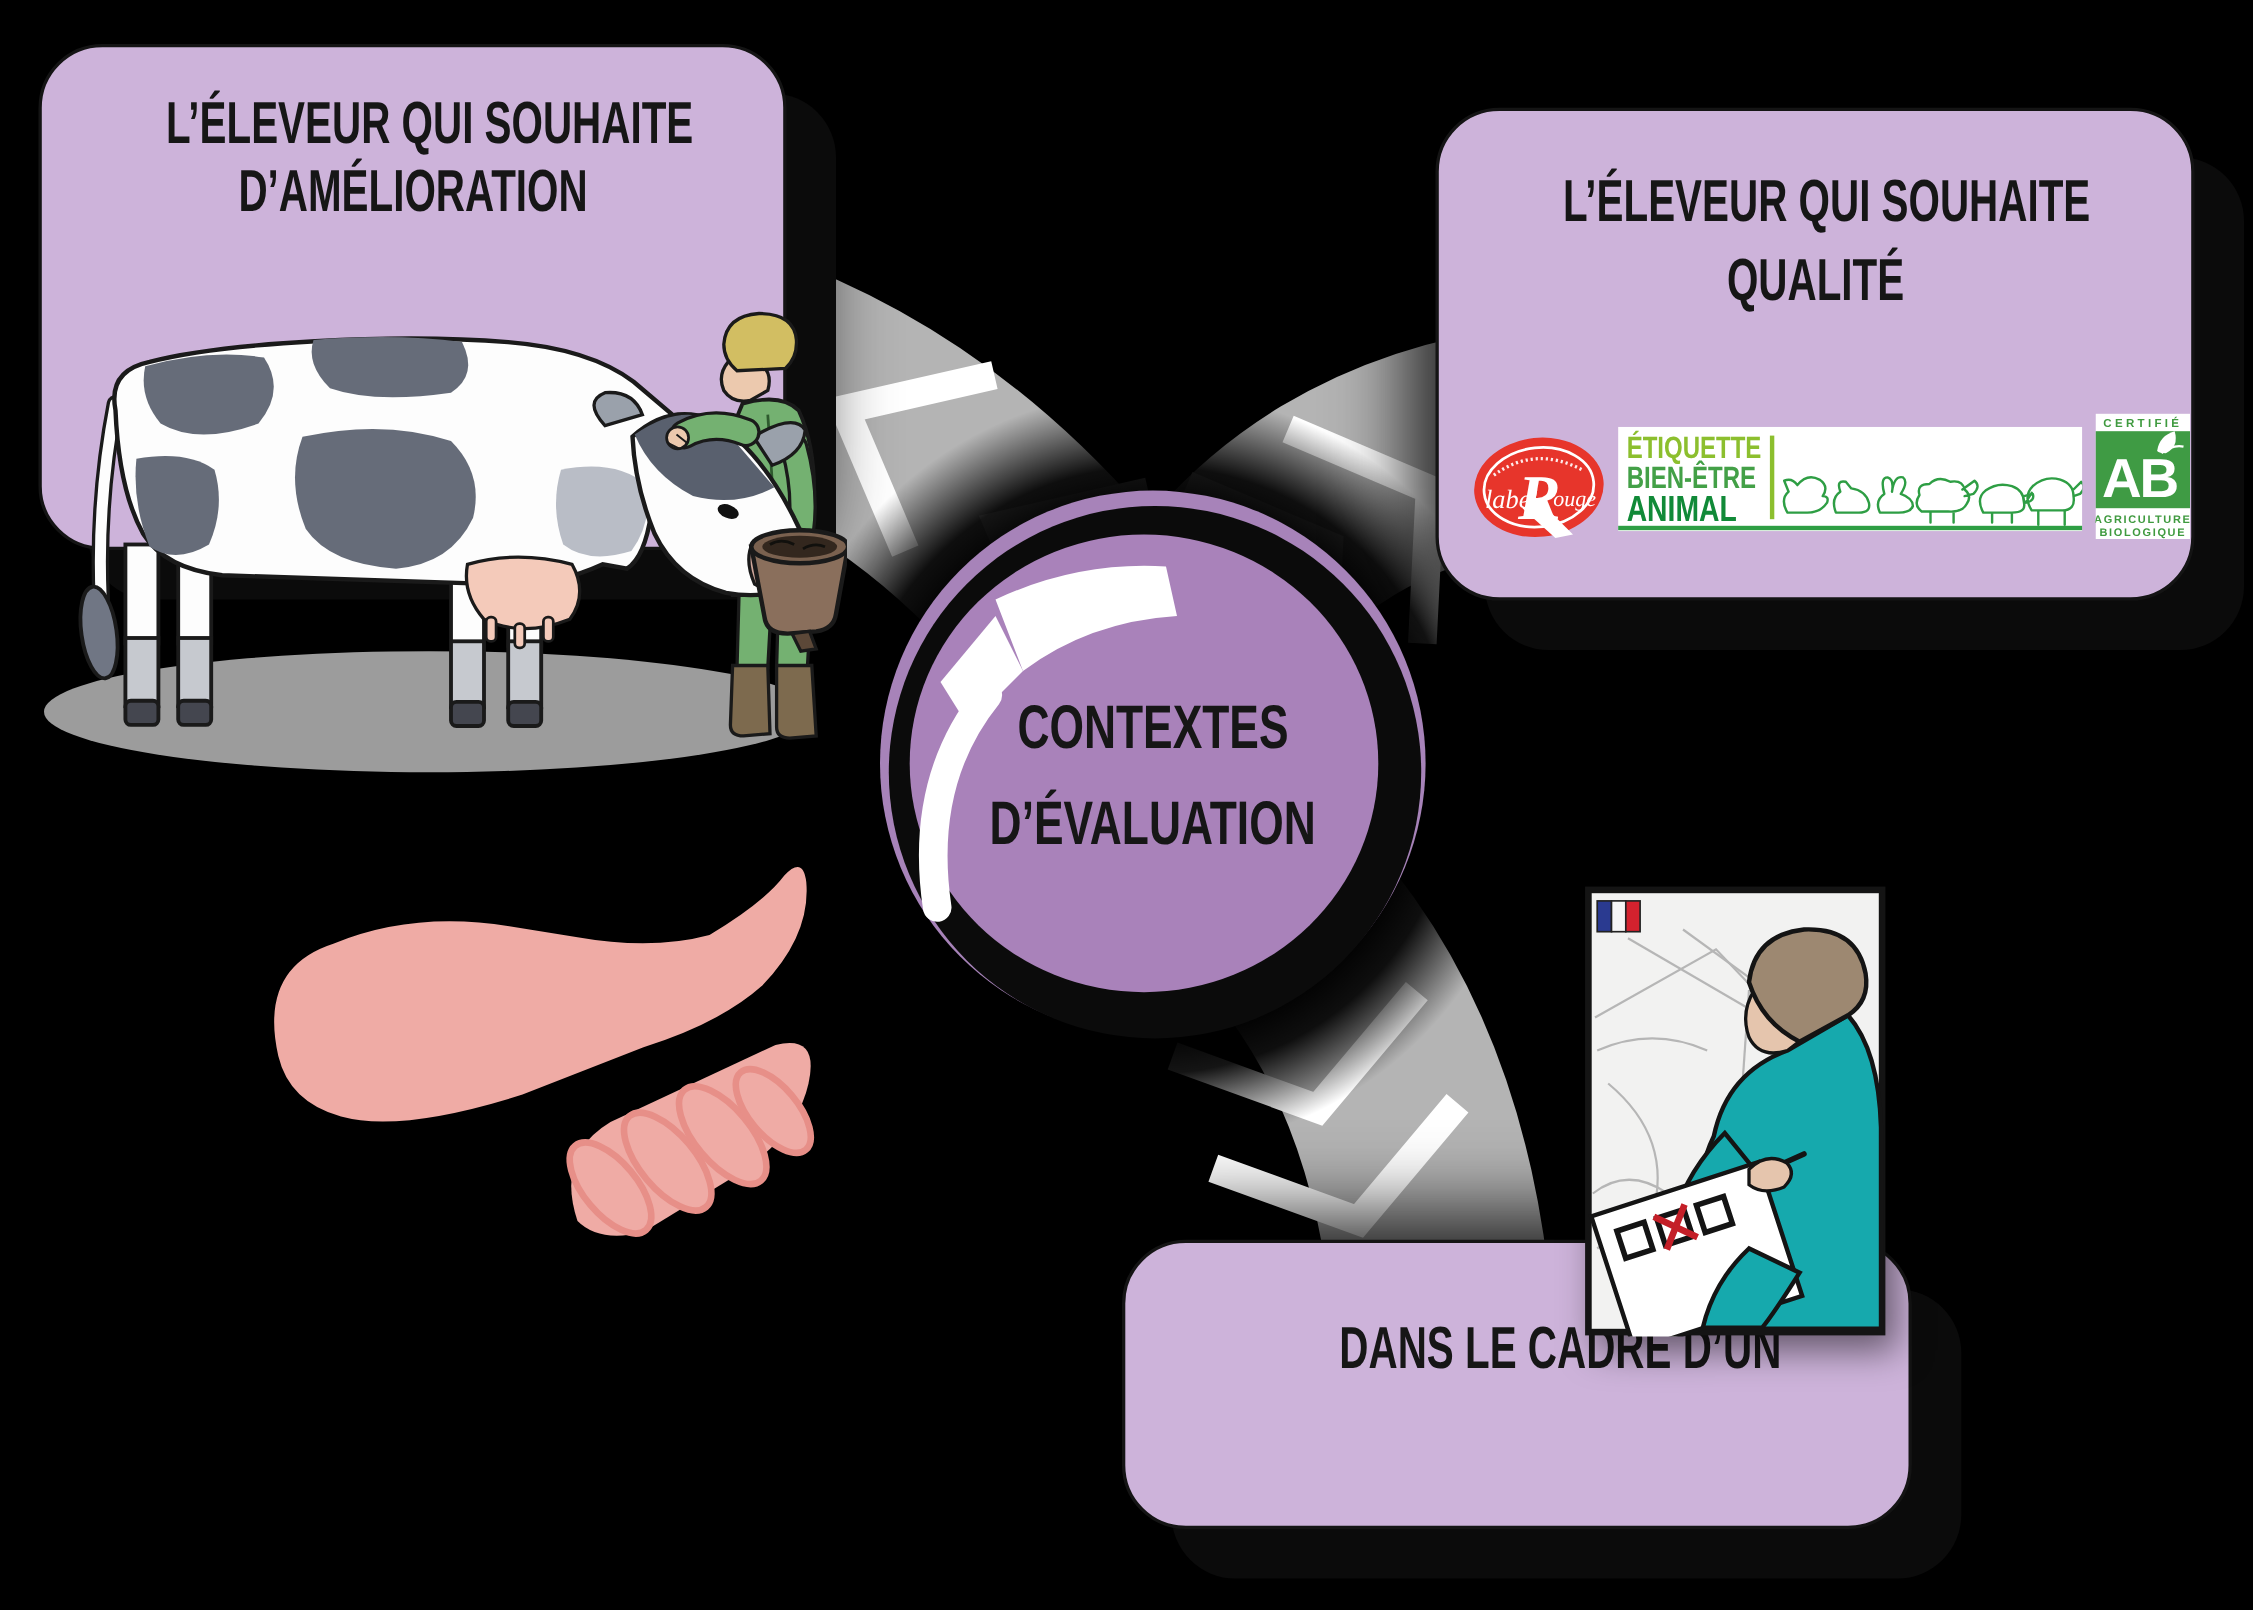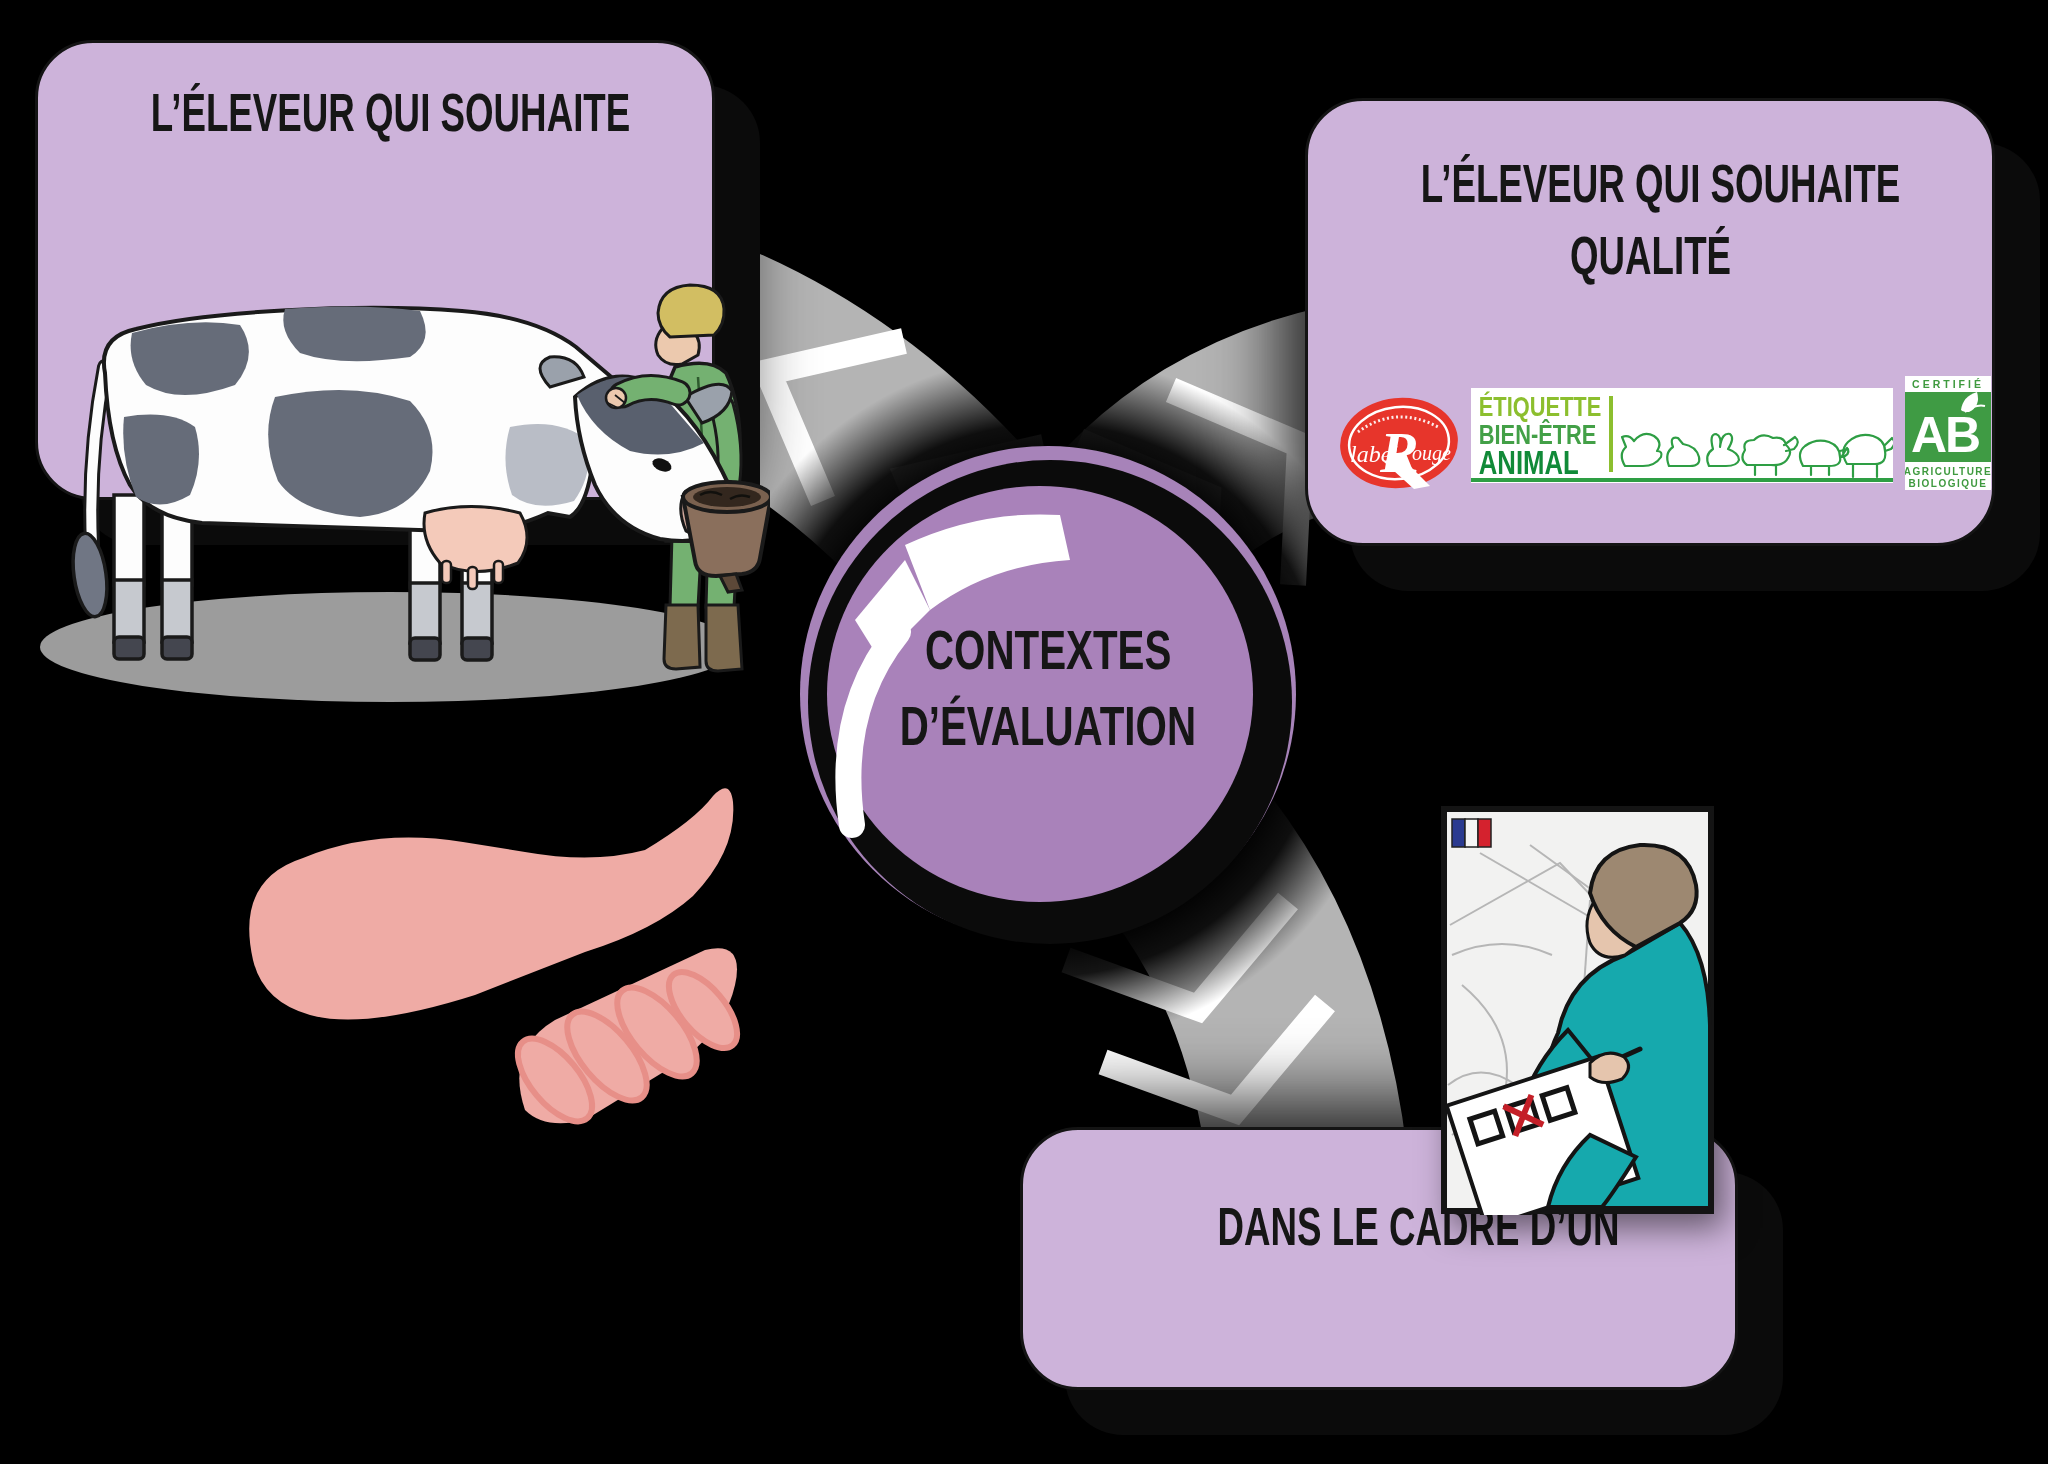--- a/index.html
+++ b/index.html
@@ -18,21 +18,21 @@
   .panel-improvement{left:35px;top:40px;width:680px;height:460px;padding-top:38px;}
   .panel-improvement .hline{font-size:54px;line-height:62px;}
   .panel-quality{left:1305px;top:98px;width:690px;height:448px;padding-top:46px;}
   .panel-quality .hline{font-size:54px;line-height:72px;}
   .panel-official{left:1020px;top:1127px;width:718px;height:263px;padding-top:46px;}
   .panel-official .hline{font-size:54px;line-height:100px;padding-left:40px;}
   .circle-text{
     position:absolute;left:828px;top:612px;width:440px;text-align:center;
     font-weight:bold;color:#141414;
   }
-  .circle-text .hline{font-size:56px;line-height:76px;}
+  .circle-text .hline{font-size:56px;line-height:76px;margin-top:11px;}
   .circle-text .cond{transform:scaleX(.72);}
   .logo{position:absolute;}
   svg text{font-family:"Liberation Sans",sans-serif;}
   .script{font-family:"Liberation Serif",serif;font-style:italic;}
 </style>
 </head>
 <body>
 
 <div class="stage">
 
@@ -56,20 +56,21 @@
       <polyline points="1079,441 1208,496 1201,636"></polyline>
       <polyline points="1288,901 1198,1008 1066,960"></polyline>
       <polyline points="1325,1003 1235,1110 1103,1062"></polyline>
     </g>
 
     <circle cx="1048" cy="700" r="345" fill="url(#sphereShadow)"></circle>
   </svg>
 
   <div class="panel panel-improvement">
     <div class="hline"><span class="cond">L’ÉLEVEUR QUI SOUHAITE</span></div>
+    <div class="hline"><span class="cond">D’AMÉLIORATION</span></div>
   </div>
 
   <div class="panel panel-quality">
     <div class="hline"><span class="cond">L’ÉLEVEUR QUI SOUHAITE</span></div>
     <div class="hline"><span class="cond">QUALITÉ</span></div>
 
     <svg class="logo" style="left:30px;top:295px" width="122" height="94" viewBox="0 0 122 94">
       <ellipse cx="61" cy="47" rx="59" ry="45" fill="#e7352b" transform="rotate(-6 61 47)"></ellipse>
       <ellipse cx="61" cy="47" rx="50" ry="36" fill="none" stroke="#ffffff" stroke-width="2.5" transform="rotate(-6 61 47)"></ellipse>
       <path d="M 20 36 Q 58 8 102 32" stroke="#ffffff" stroke-width="3" fill="none" stroke-dasharray="2 2.6" opacity="0.9"></path>

